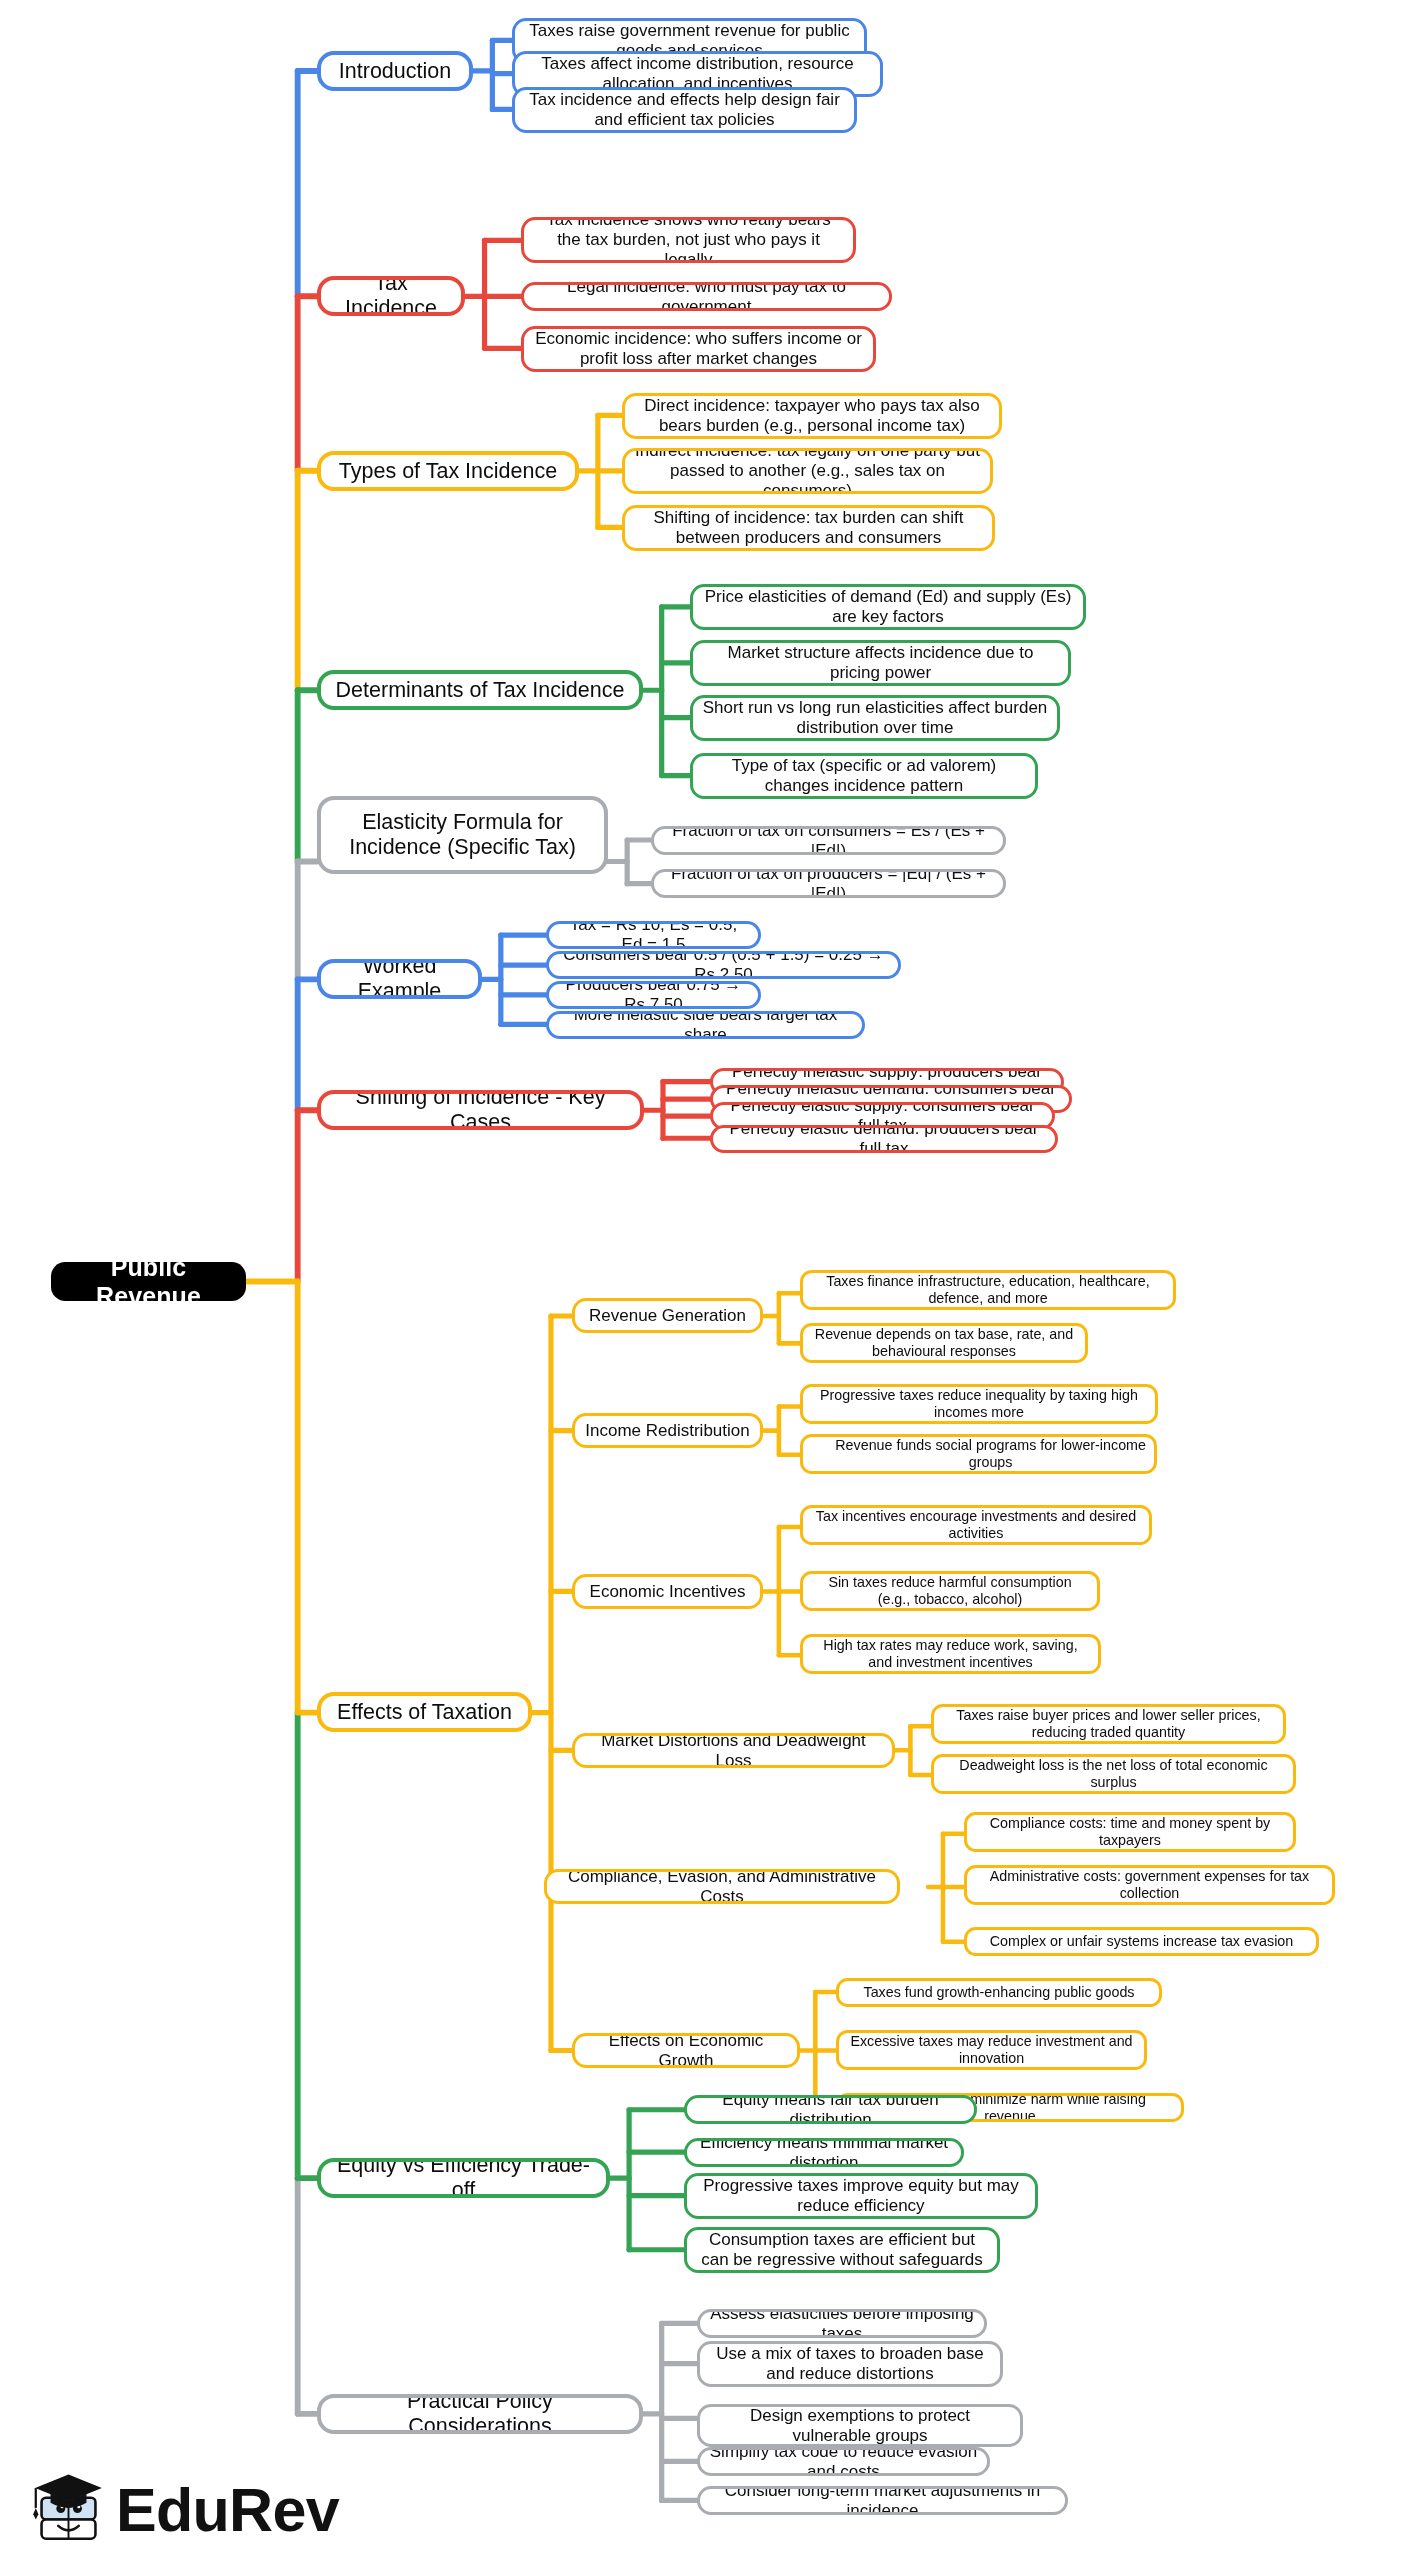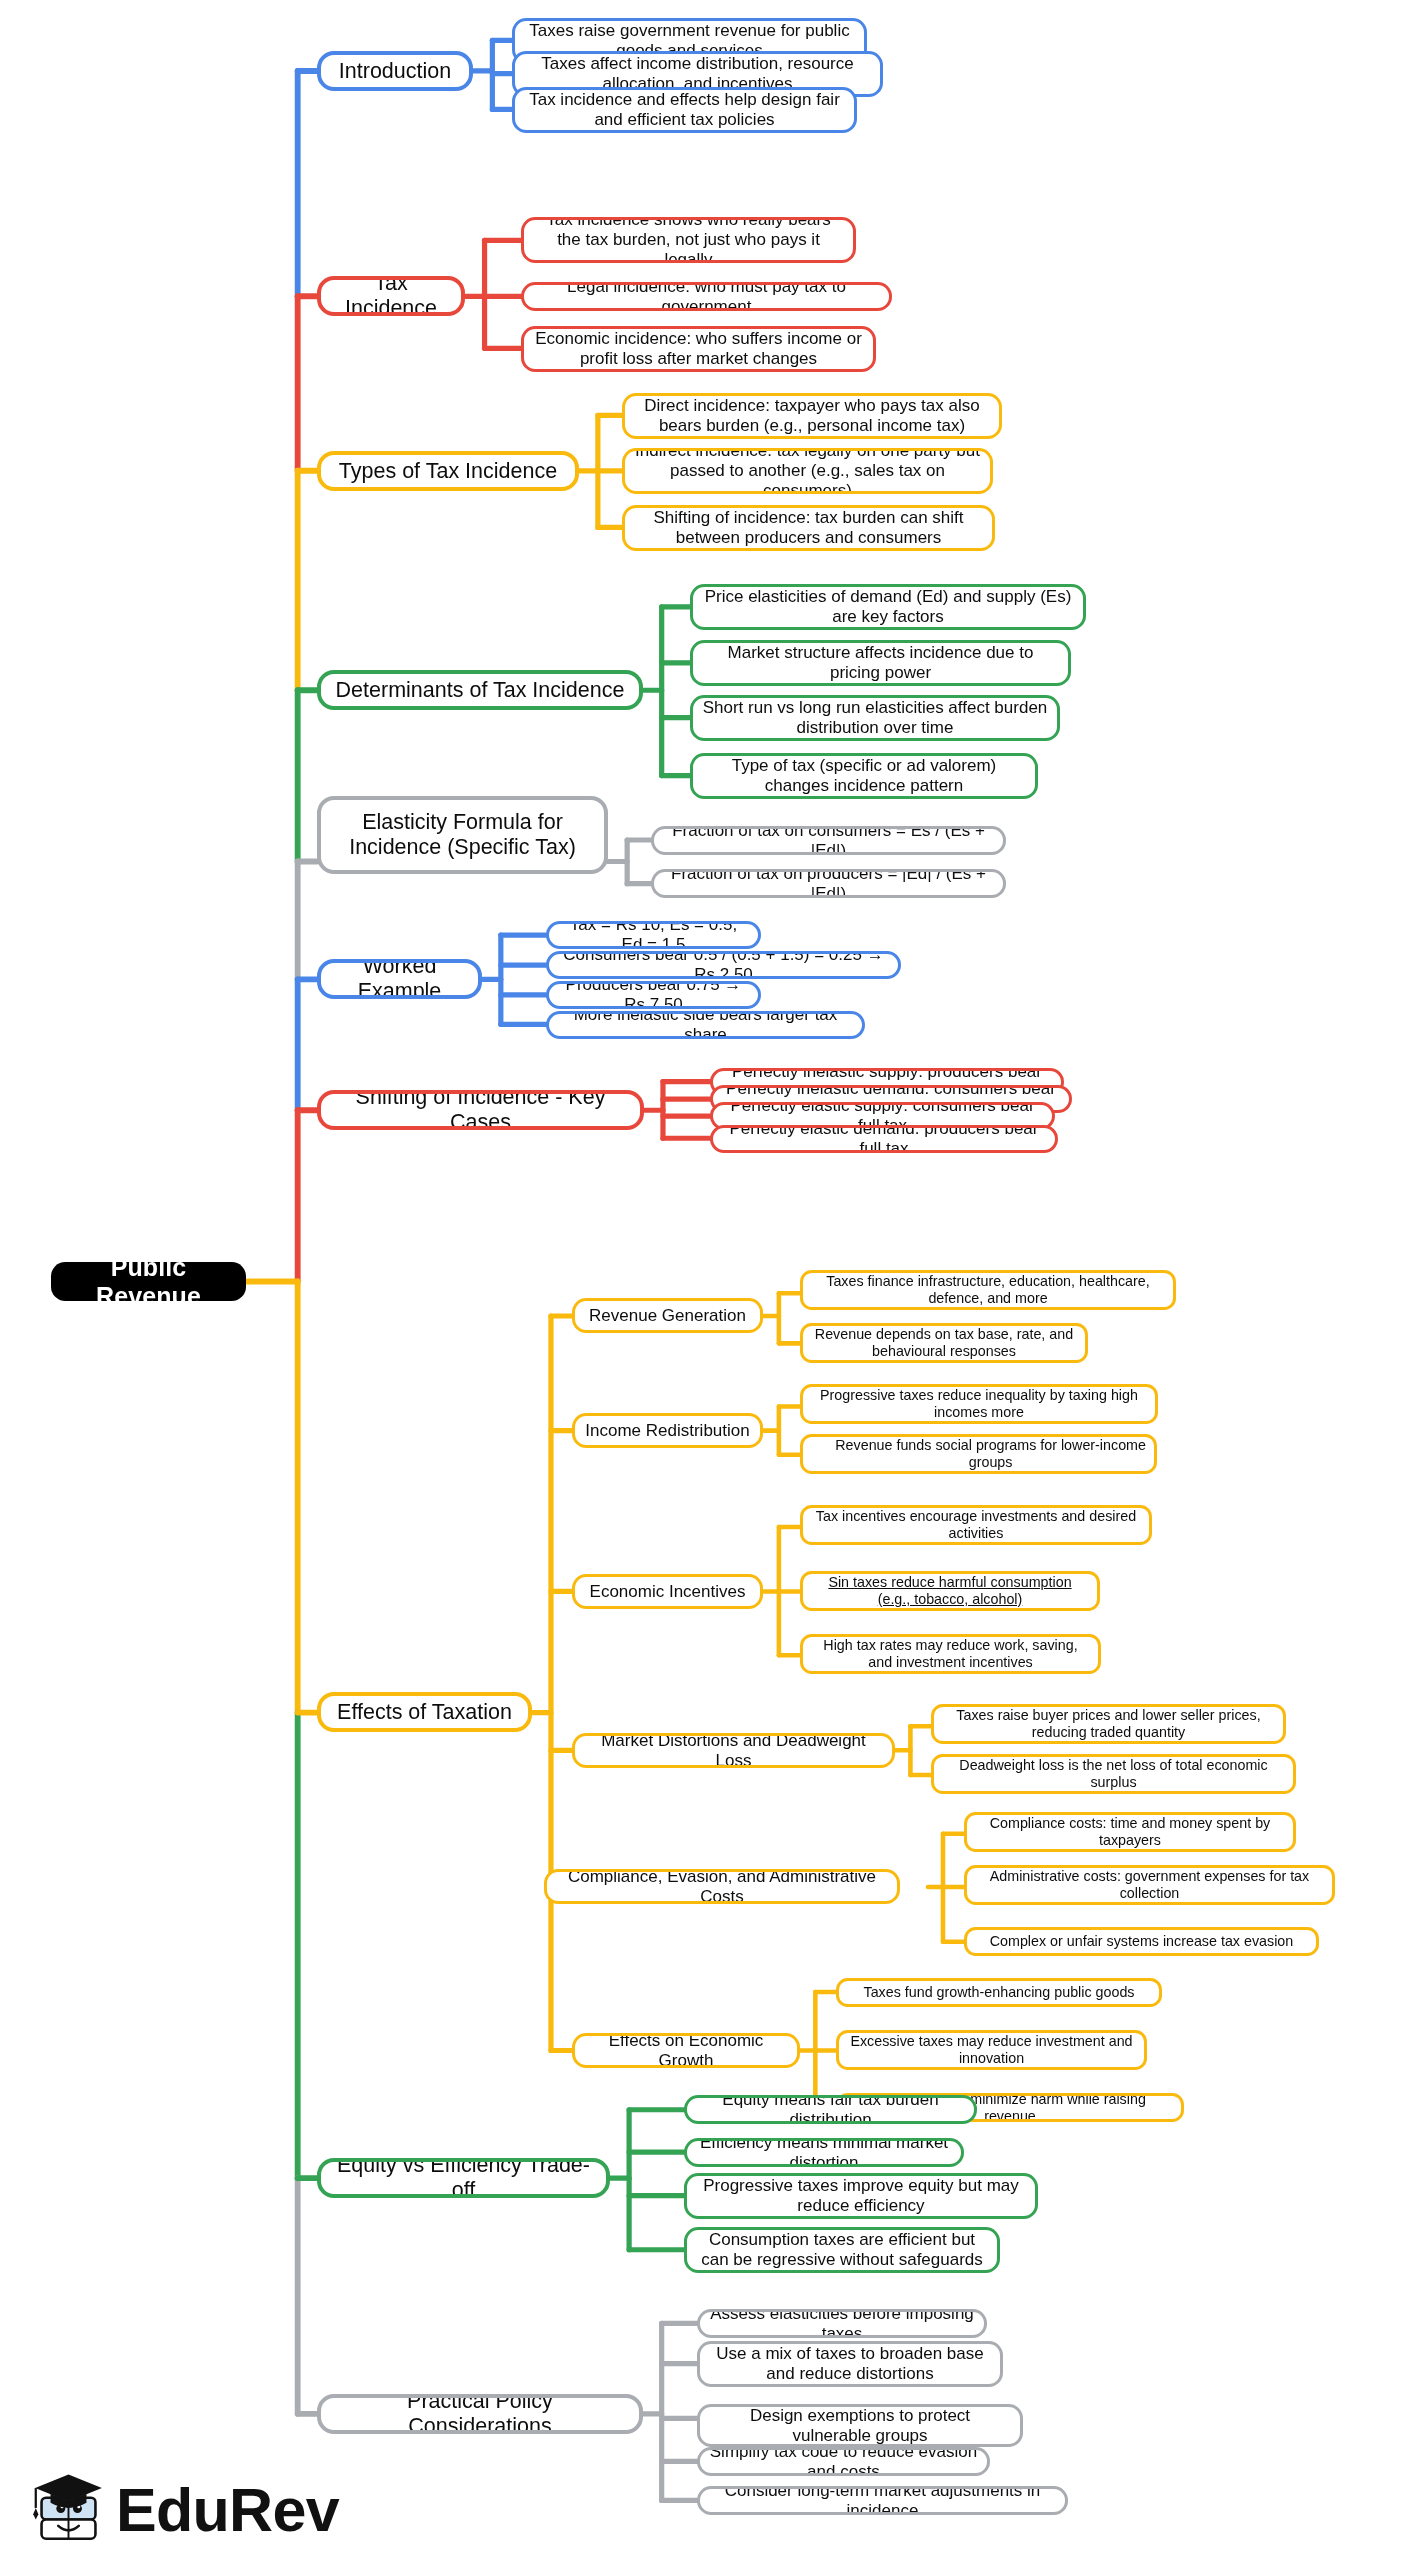--- a/index.html
+++ b/index.html
@@ -384,21 +384,21 @@
   <div class="node lvl3 c-gold" style="left:800px;top:1384px;width:358px;height:40px;">
     <span>Progressive taxes reduce inequality by taxing high incomes more</span>
   </div>
   <div class="node lvl3 c-gold" style="left:800px;top:1434px;width:357px;height:40px;padding-left:32px;">
     <span>Revenue funds social programs for lower-income groups</span>
   </div>
 
   <div class="node lvl3 c-gold" style="left:800px;top:1505px;width:352px;height:40px;">
     <span>Tax incentives encourage investments and desired activities</span>
   </div>
-  <div class="node lvl3 c-gold" style="left:800px;top:1571px;width:300px;height:40px;text-decoration:underline;">
+  <div class="node lvl3 c-gold" style="left:800px;top:1571px;width:300px;height:40px;">
     <span>Sin taxes reduce harmful consumption (e.g., tobacco, alcohol)</span>
   </div>
   <div class="node lvl3 c-gold" style="left:800px;top:1634px;width:301px;height:40px;">
     <span>High tax rates may reduce work, saving, and investment incentives</span>
   </div>
 
   <div class="node lvl3 c-gold" style="left:931px;top:1704px;width:355px;height:40px;">
     <span>Taxes raise buyer prices and lower seller prices, reducing traded quantity</span>
   </div>
   <div class="node lvl3 c-gold" style="left:931px;top:1754px;width:365px;height:40px;">

